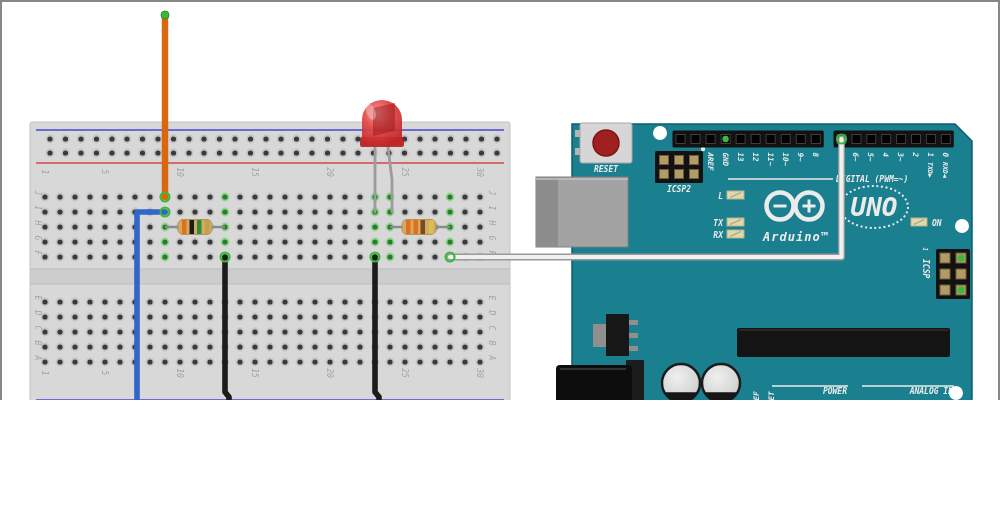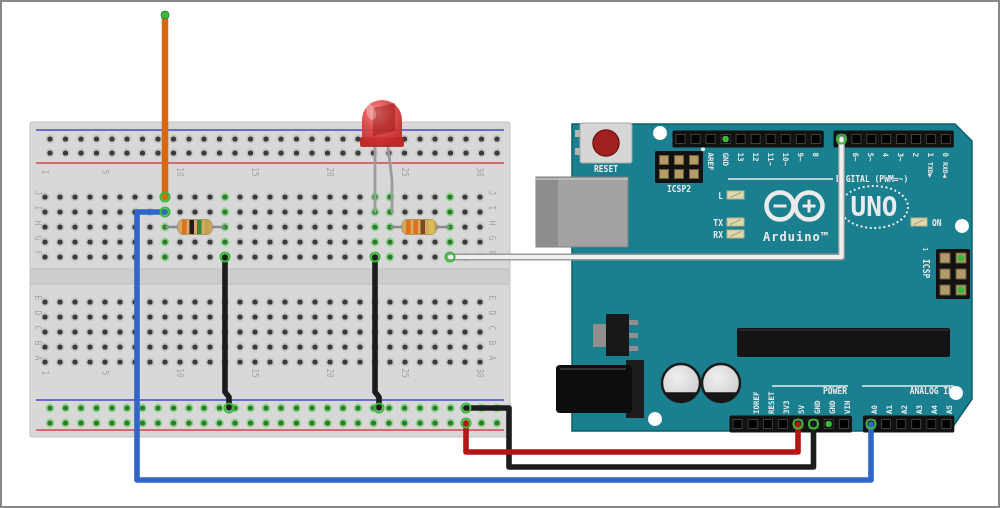--- a/index.html
+++ b/index.html
@@ -1,16 +1,16 @@
 <!DOCTYPE html>
 <html><head>
 <meta charset="utf-8">
 <style>
   html,body{margin:0;padding:0;background:#fff;}
-  #stage{width:1000px;height:508px;position:relative;font-family:"DejaVu Sans Mono",monospace;}
+  #stage{width:1000px;height:400px;position:relative;font-family:"DejaVu Sans Mono",monospace;font-style:italic;}
   svg{display:block;}
 </style>
 </head>
 <body>
 
 <div id="stage">
   <svg id="scene" width="1000" height="508" viewBox="0 0 1000 508">
     <defs>
       <radialGradient id="ledG" cx="38%" cy="30%" r="75%">
         <stop offset="0%" stop-color="#f28b8b"></stop>

